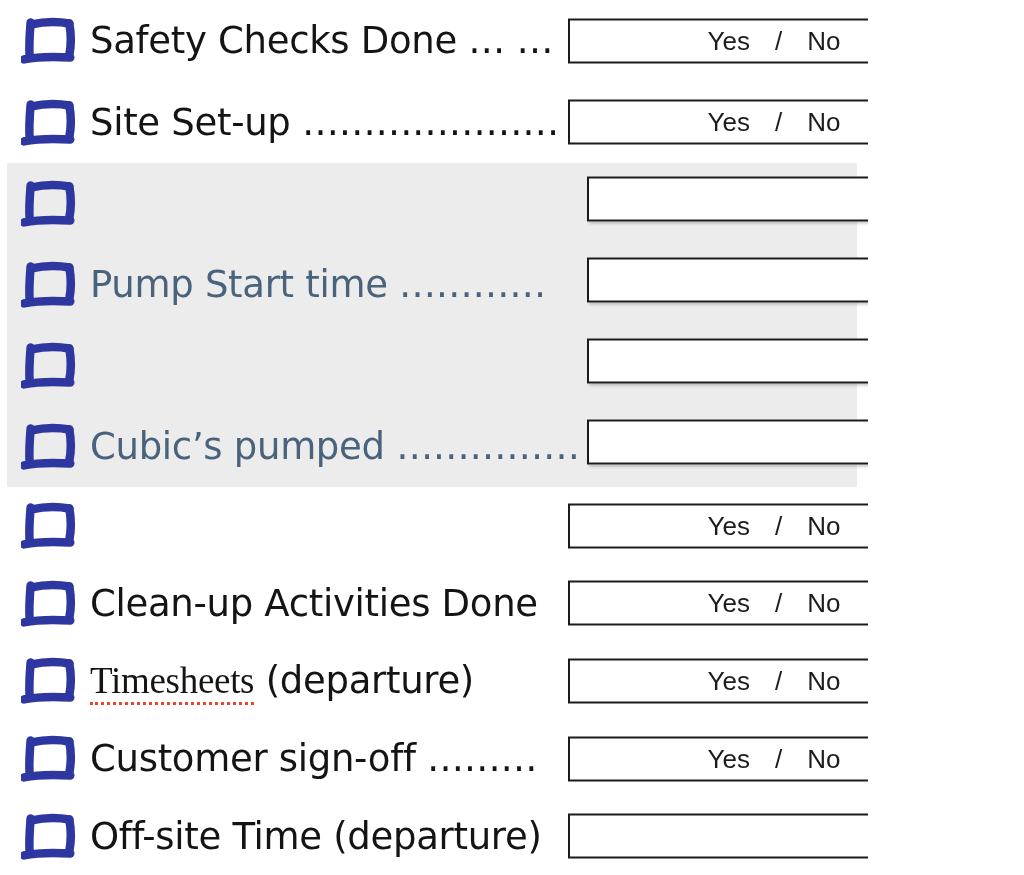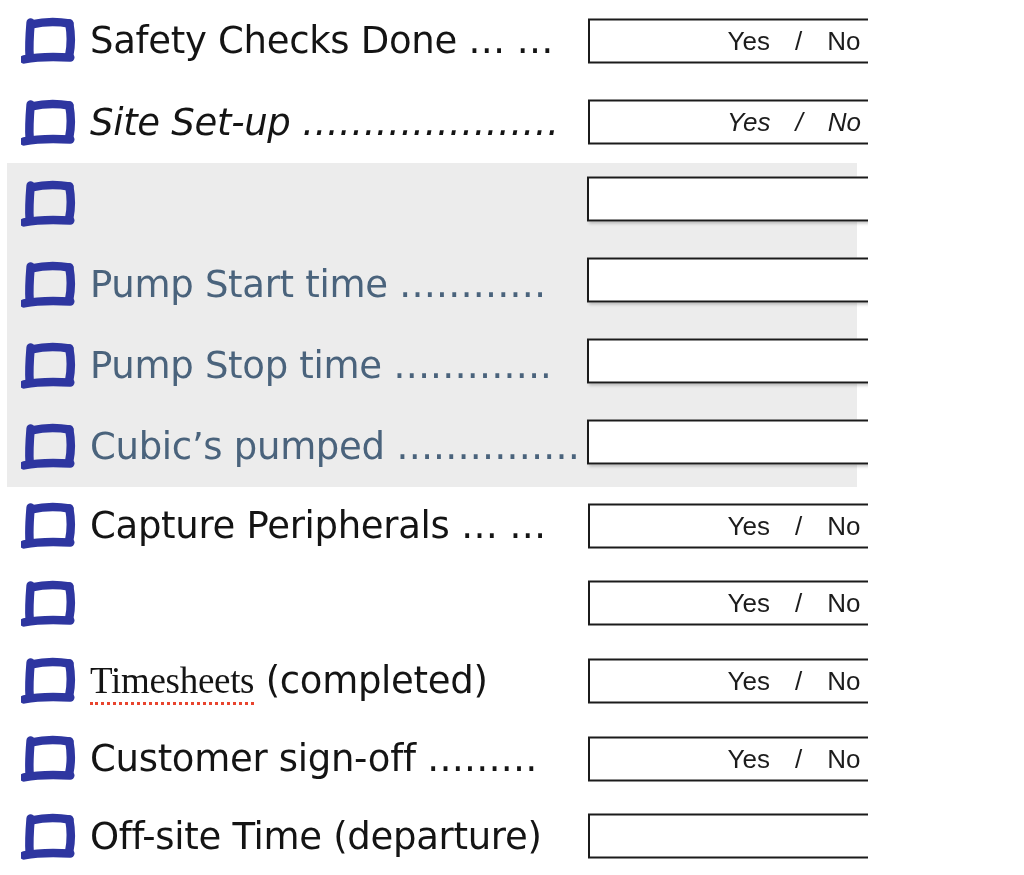--- a/index.html
+++ b/index.html
@@ -19,21 +19,21 @@
     font-family:"DejaVu Sans",sans-serif;
     overflow:hidden;
   }
   .row{
     position:relative;
     display:flex;
     align-items:center;
     z-index:1;
   }
   .r-top1{height:81px;}
-  .r-top2{height:82px;font-style:italic;}
+  .r-top2{height:82px;}
   .band .row{height:81px;}
   .r-bot{height:77.6px;}
   .band{position:relative;}
   .band::before{
     content:"";
     position:absolute;
     left:7px;right:11px;top:0;bottom:0;
     background:var(--band-bg);
   }
   .cb{
@@ -58,21 +58,21 @@
     z-index:2;
   }
   .band .lbl{color:var(--band-text);}
   .misspell{
     border-bottom:3px dotted var(--spellcheck-red);
     padding-bottom:1px;
     font-family:Liberation Serif, serif;
   }
   .abox{
     position:absolute;
-    left:588px;
+    left:568px;
     width:408px;
     height:41px;
     border:2px solid var(--box-border);
     background:#ffffff;
     top:50%;
     transform:translateY(-50%);
     display:flex;
     align-items:center;
     justify-content:center;
     gap:25px;
@@ -167,21 +167,20 @@
 
     <div class="row">
       <span class="cb">
         <svg viewBox="0 0 60 54">
           <path d="M11 10 C 24 7, 40 7, 51 9"></path>
             <path d="M51 9 C 53 20, 53 32, 51 42"></path>
           <path d="M10 8 C 9 20, 8 32, 9 44"></path>
             <path d="M3 47 C 18 44, 36 44, 52 45"></path>
         </svg>
       </span>
-      <span class="lbl">Pump Stop time ………….</span>
       <div class="abox">
         <span class="val"></span>
       </div>
     </div>
 
     <div class="row">
       <span class="cb">
         <svg viewBox="0 0 60 54">
           <path d="M11 10 C 24 7, 40 7, 51 9"></path>
             <path d="M51 9 C 53 20, 53 32, 51 42"></path>
@@ -199,54 +198,54 @@
 
   <div class="row r-bot">
     <span class="cb">
       <svg viewBox="0 0 60 54">
         <path d="M11 10 C 24 7, 40 7, 51 9"></path>
           <path d="M51 9 C 53 20, 53 32, 51 42"></path>
         <path d="M10 8 C 9 20, 8 32, 9 44"></path>
           <path d="M3 47 C 18 44, 36 44, 52 45"></path>
       </svg>
     </span>
-    <span class="lbl">Capture Peripherals … …</span>
-    <div class="abox">
-      <span class="opt">Yes</span>
-      <span class="sep">/</span>
-      <span class="opt">No</span>
-    </div>
-  </div>
-
-  <div class="row r-bot">
-    <span class="cb">
-      <svg viewBox="0 0 60 54">
-        <path d="M11 10 C 24 7, 40 7, 51 9"></path>
-          <path d="M51 9 C 53 20, 53 32, 51 42"></path>
-        <path d="M10 8 C 9 20, 8 32, 9 44"></path>
-          <path d="M3 47 C 18 44, 36 44, 52 45"></path>
-      </svg>
-    </span>
-    <div class="abox">
-      <span class="opt">Yes</span>
-      <span class="sep">/</span>
-      <span class="opt">No</span>
-    </div>
-  </div>
-
-  <div class="row r-bot">
-    <span class="cb">
-      <svg viewBox="0 0 60 54">
-        <path d="M11 10 C 24 7, 40 7, 51 9"></path>
-          <path d="M51 9 C 53 20, 53 32, 51 42"></path>
-        <path d="M10 8 C 9 20, 8 32, 9 44"></path>
-          <path d="M3 47 C 18 44, 36 44, 52 45"></path>
-      </svg>
-    </span>
-    <span class="lbl"><span class="misspell">Timesheets</span><span> (completed)</span></span>
+    <div class="abox">
+      <span class="opt">Yes</span>
+      <span class="sep">/</span>
+      <span class="opt">No</span>
+    </div>
+  </div>
+
+  <div class="row r-bot">
+    <span class="cb">
+      <svg viewBox="0 0 60 54">
+        <path d="M11 10 C 24 7, 40 7, 51 9"></path>
+          <path d="M51 9 C 53 20, 53 32, 51 42"></path>
+        <path d="M10 8 C 9 20, 8 32, 9 44"></path>
+          <path d="M3 47 C 18 44, 36 44, 52 45"></path>
+      </svg>
+    </span>
+    <span class="lbl">Clean-up Activities Done</span>
+    <div class="abox">
+      <span class="opt">Yes</span>
+      <span class="sep">/</span>
+      <span class="opt">No</span>
+    </div>
+  </div>
+
+  <div class="row r-bot">
+    <span class="cb">
+      <svg viewBox="0 0 60 54">
+        <path d="M11 10 C 24 7, 40 7, 51 9"></path>
+          <path d="M51 9 C 53 20, 53 32, 51 42"></path>
+        <path d="M10 8 C 9 20, 8 32, 9 44"></path>
+          <path d="M3 47 C 18 44, 36 44, 52 45"></path>
+      </svg>
+    </span>
+    <span class="lbl"><span class="misspell">Timesheets</span><span> (departure)</span></span>
     <div class="abox">
       <span class="opt">Yes</span>
       <span class="sep">/</span>
       <span class="opt">No</span>
     </div>
   </div>
 
   <div class="row r-bot">
     <span class="cb">
       <svg viewBox="0 0 60 54">

